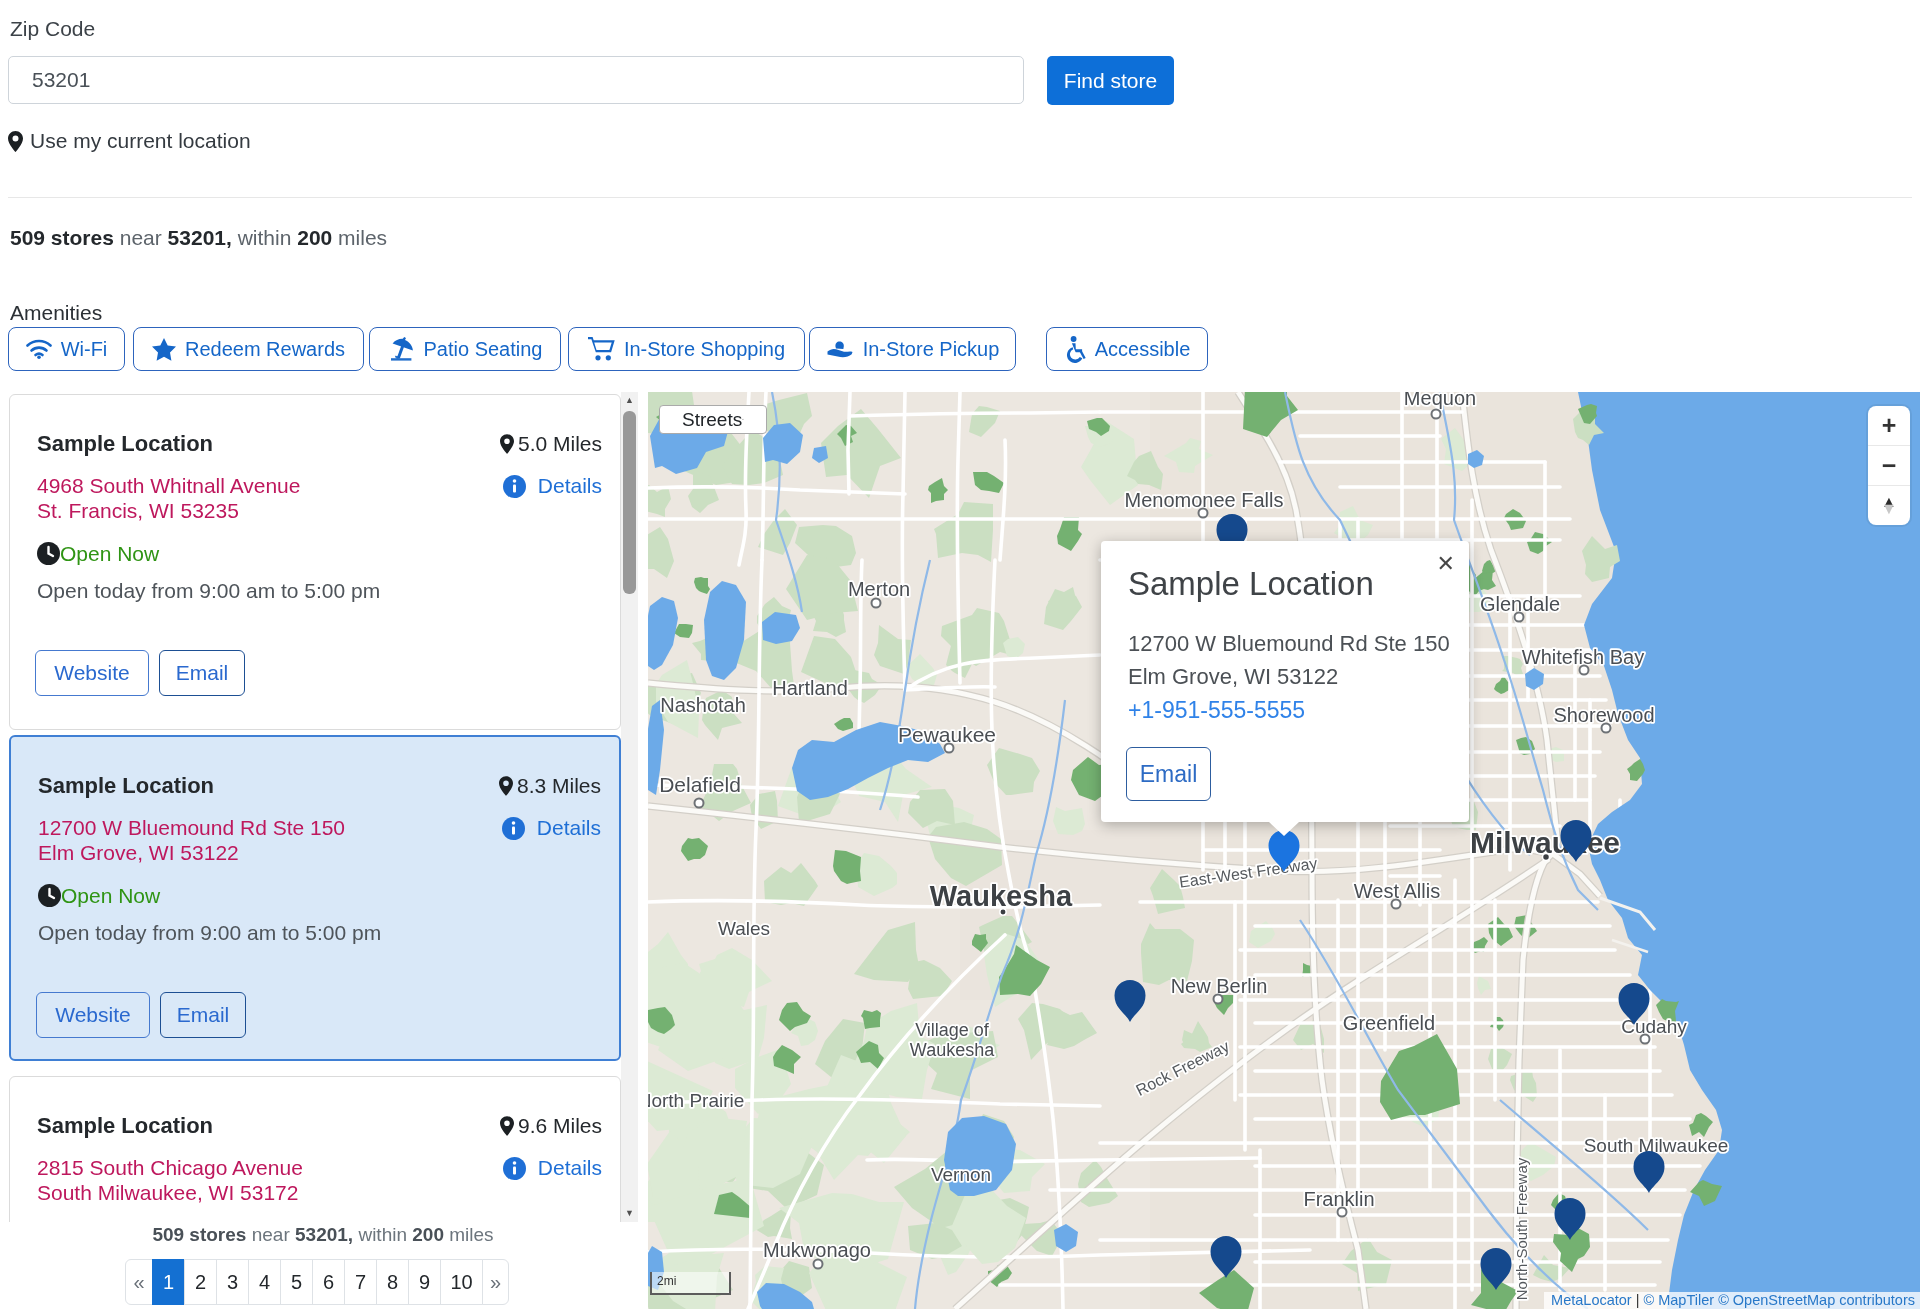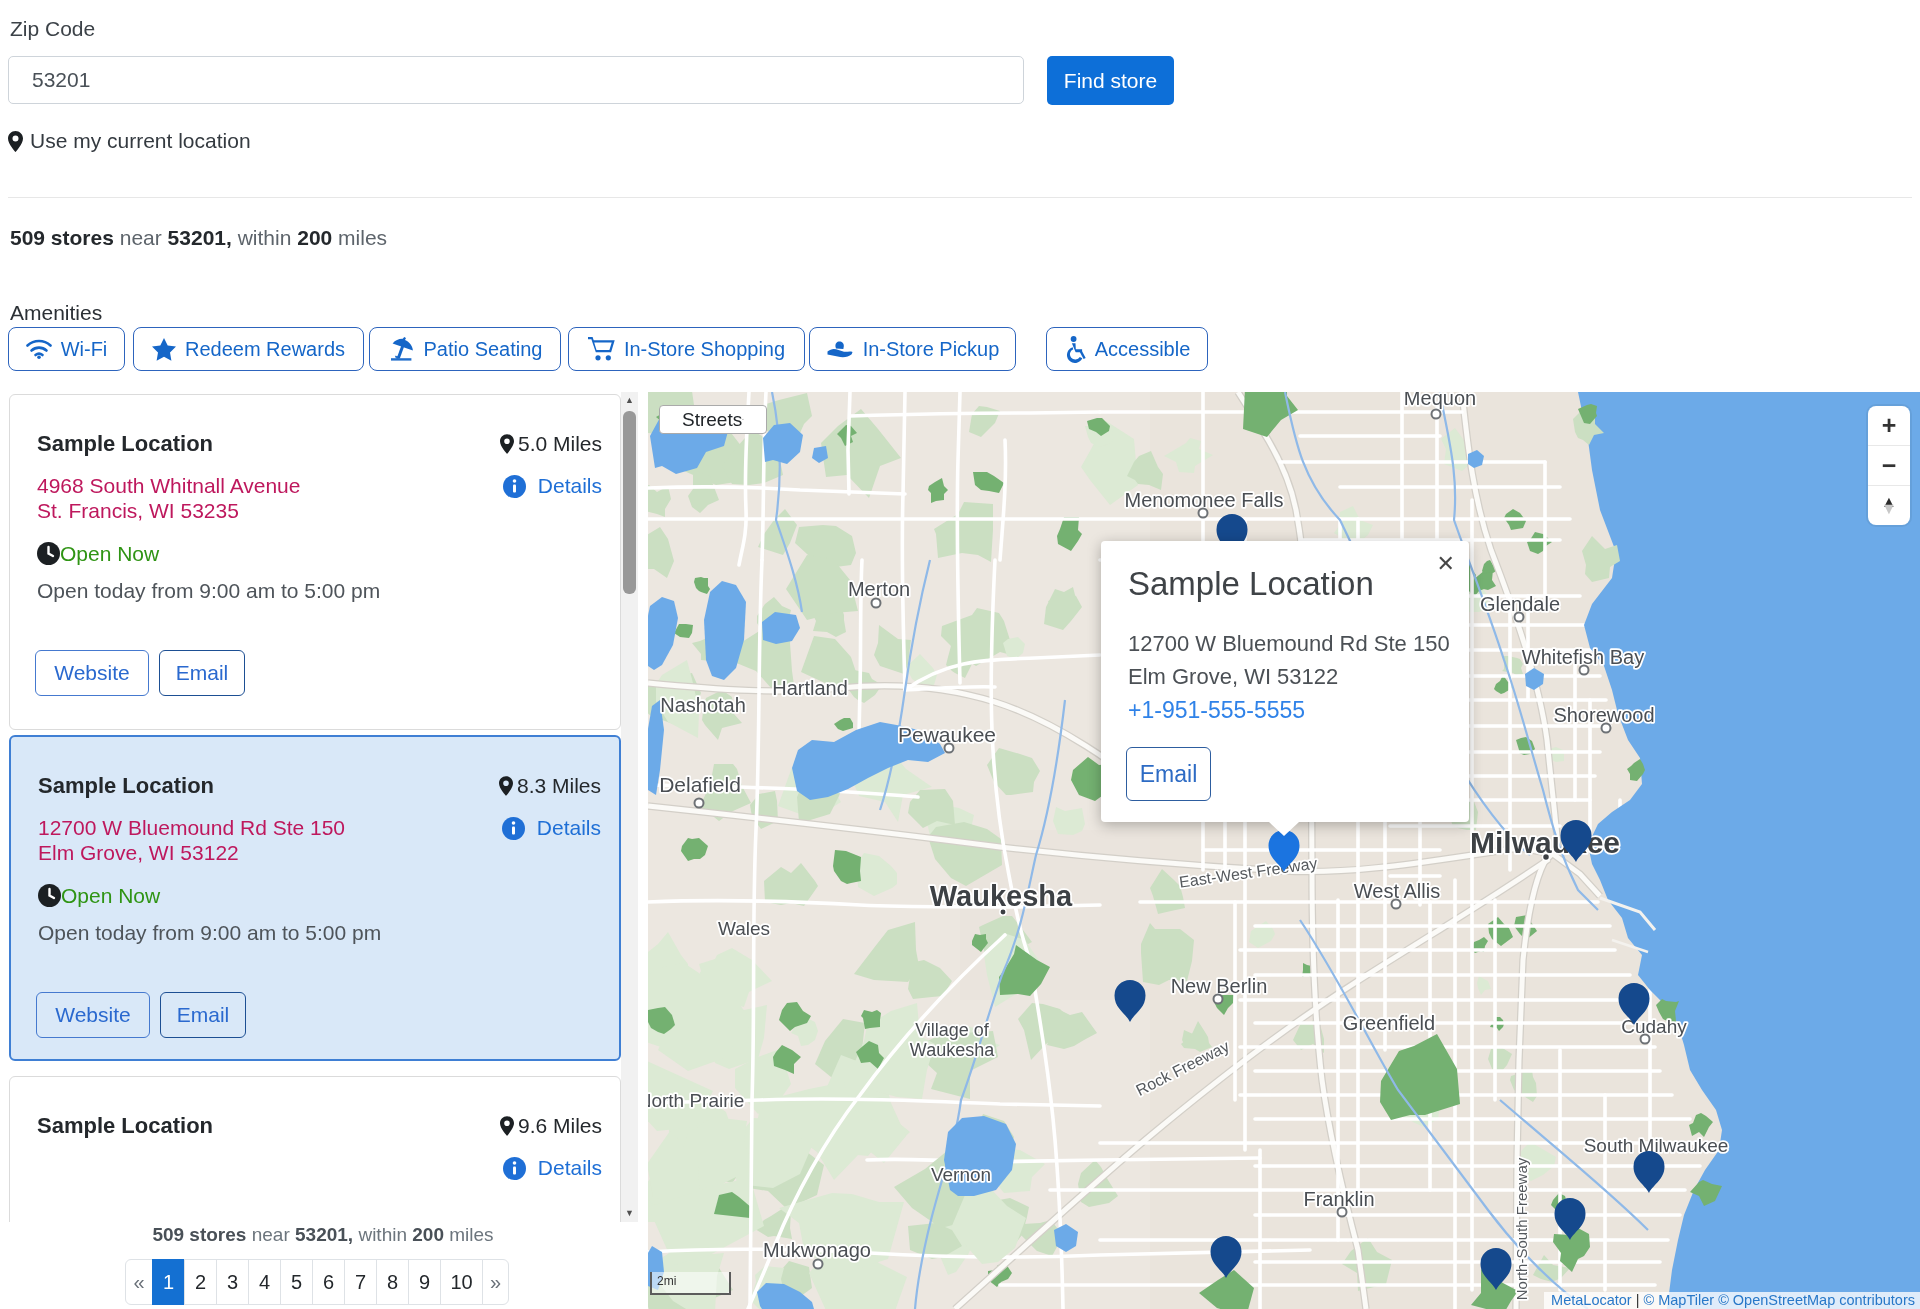--- a/index.html
+++ b/index.html
@@ -544,20 +544,21 @@
       </div>
     </div>
 <div class="card" style="top:684px;height:200px">
 <div class="ct">Sample Location</div>
 <div class="cmiles">
         <svg width="14" height="20" viewBox="0 0 15 21">
           <path d="M7.5 0C3.4 0 0 3.4 0 7.5 0 13 7.5 21 7.5 21S15 13 15 7.5C15 3.4 11.6 0 7.5 0Zm0 10.5a3 3 0 1 1 0-6 3 3 0 0 1 0 6Z" fill="#1c2023"></path>
         </svg>
         <span>9.6 Miles</span>
       </div>
+<div class="caddr">2815 South Chicago Avenue<br>South Milwaukee, WI 53172</div>
 <div class="cdet">
         <svg width="23" height="23" viewBox="0 0 23 23">
           <circle cx="11.5" cy="11.5" r="11.5" fill="#1f6fd6"></circle>
           <rect x="10" y="9.5" width="3" height="8" rx="1" fill="#fff"></rect>
           <circle cx="11.5" cy="6" r="1.8" fill="#fff"></circle>
         </svg>
         <span>Details</span>
       </div>
     </div>
 </div>

